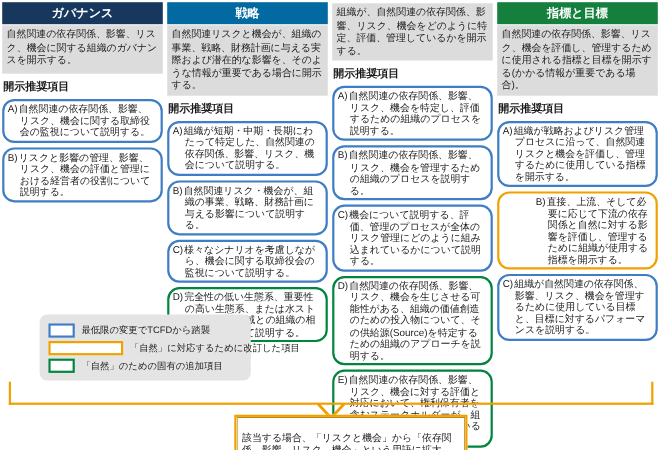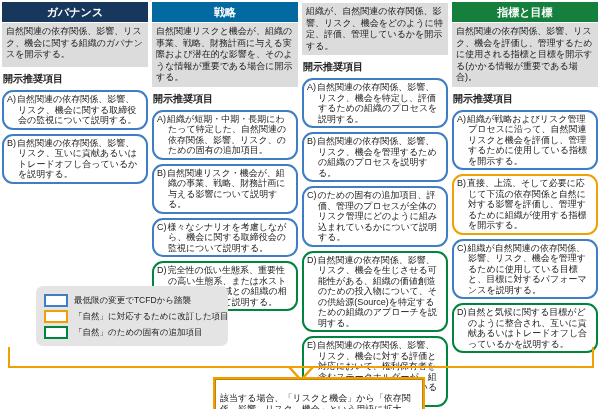--- a/index.html
+++ b/index.html
@@ -23,21 +23,21 @@
     font-size:9px;line-height:11.5px;margin-top:1px;
   }
   .sec-label{font-weight:bold;font-size:10px;margin:5px 0 4px 1px;}
   .item{
     background:#ffffff;border:2px solid #3f7dc4;border-radius:11px;
     padding:2px 3px;margin-bottom:4px;font-size:9px;line-height:10.5px;
     text-indent:-11px;padding-left:14px;box-sizing:border-box;
   }
   .item .item-label{padding-right:1px;}
   .type-inherited{border-color:#3f7dc4;}
-  .type-revised{border-color:#f0a000;}
+  .type-revised{border-color:#f0a000;padding-left:44px;}
   .type-new{border-color:#00843e;}
   .legend{
     position:absolute;left:36px;top:286px;width:192px;background:#e4e4e4;
     border-radius:7px;padding:6px 6px 5px 8px;box-sizing:border-box;
   }
   .legend-row{display:flex;align-items:center;height:15px;margin:1px 0;}
   .swatch{
     width:20px;height:9px;background:#ffffff;border:2px solid #3f7dc4;
     margin-right:6px;flex:0 0 auto;
   }
@@ -63,30 +63,30 @@
   <div class="columns">
 
     <div class="col">
       <div class="col-header hdr-governance">ガバナンス</div>
       <div class="col-desc">自然関連の依存関係、影響、リスク、機会に関する組織のガバナンスを開示する。</div>
       <div class="sec-label">開示推奨項目</div>
       <div class="item type-inherited">
         <span class="item-label">A)</span><span>自然関連の依存関係、影響、リスク、機会に関する取締役会の監視について説明する。</span>
       </div>
       <div class="item type-inherited">
-        <span class="item-label">B)</span><span>自然関連の依存関係、影響、リスク、互いに貢献あるいはトレードオフし合っているかを説明する。</span>
+        <span class="item-label">B)</span><span>リスクと影響の管理、影響、リスク、機会の評価と管理における経営者の役割について説明する。</span>
       </div>
     </div>
 
     <div class="col">
       <div class="col-header hdr-strategy">戦略</div>
       <div class="col-desc">自然関連リスクと機会が、組織の事業、戦略、財務計画に与える実際および潜在的な影響を、そのような情報が重要である場合に開示する。</div>
       <div class="sec-label">開示推奨項目</div>
       <div class="item type-inherited">
-        <span class="item-label">A)</span><span>組織が短期・中期・長期にわたって特定した、自然関連の依存関係、影響、リスク、のための固有の追加項目。</span>
+        <span class="item-label">A)</span><span>組織が短期・中期・長期にわたって特定した、自然関連の依存関係、影響、リスク、機会について説明する。</span>
       </div>
       <div class="item type-inherited">
         <span class="item-label">B)</span><span>自然関連リスク・機会が、組織の事業、戦略、財務計画に与える影響について説明する。</span>
       </div>
       <div class="item type-inherited">
         <span class="item-label">C)</span><span>様々なシナリオを考慮しながら、機会に関する取締役会の監視について説明する。</span>
       </div>
       <div class="item type-new">
         <span class="item-label">D)</span><span>完全性の低い生態系、重要性の高い生態系、または水ストレスのある地域との組織の相互作用について説明する。</span>
       </div>
@@ -95,21 +95,21 @@
     <div class="col">
       <div class="col-desc">組織が、自然関連の依存関係、影響、リスク、機会をどのように特定、評価、管理しているかを開示する。</div>
       <div class="sec-label">開示推奨項目</div>
       <div class="item type-inherited">
         <span class="item-label">A)</span><span>自然関連の依存関係、影響、リスク、機会を特定し、評価するための組織のプロセスを説明する。</span>
       </div>
       <div class="item type-inherited">
         <span class="item-label">B)</span><span>自然関連の依存関係、影響、リスク、機会を管理するための組織のプロセスを説明する。</span>
       </div>
       <div class="item type-inherited">
-        <span class="item-label">C)</span><span>のための固有の追加項目、評価、管理のプロセスが全体のリスク管理にどのように組み込まれているかについて説明する。</span>
+        <span class="item-label">C)</span><span>機会について説明する、評価、管理のプロセスが全体のリスク管理にどのように組み込まれているかについて説明する。</span>
       </div>
       <div class="item type-new">
         <span class="item-label">D)</span><span>自然関連の依存関係、影響、リスク、機会を生じさせる可能性がある、組織の価値創造のための投入物について、その供給源(Source)を特定するための組織のアプローチを説明する。</span>
       </div>
       <div class="item type-new">
         <span class="item-label">E)</span><span>自然関連の依存関係、影響、リスク、機会に対する評価と対応において、権利保有者を含むステークホルダーが、組織にどのように関与しているかを説明する。</span>
       </div>
     </div>
 
     <div class="col">
@@ -117,23 +117,20 @@
       <div class="col-desc">自然関連の依存関係、影響、リスク、機会を評価し、管理するために使用される指標と目標を開示する(かかる情報が重要である場合)。</div>
       <div class="sec-label">開示推奨項目</div>
       <div class="item type-inherited">
         <span class="item-label">A)</span><span>組織が戦略およびリスク管理プロセスに沿って、自然関連リスクと機会を評価し、管理するために使用している指標を開示する。</span>
       </div>
       <div class="item type-revised">
         <span class="item-label">B)</span><span>直接、上流、そして必要に応じて下流の依存関係と自然に対する影響を評価し、管理するために組織が使用する指標を開示する。</span>
       </div>
       <div class="item type-inherited">
         <span class="item-label">C)</span><span>組織が自然関連の依存関係、影響、リスク、機会を管理するために使用している目標と、目標に対するパフォーマンスを説明する。</span>
-      </div>
-      <div class="item type-new">
-        <span class="item-label">D)</span><span>自然と気候に関する目標がどのように整合され、互いに貢献あるいはトレードオフし合っているかを説明する。</span>
       </div>
     </div>
 
   </div>
 
   <div class="legend">
     <div class="legend-row">
       <span class="swatch type-inherited"></span>
       <span class="legend-label">最低限の変更でTCFDから踏襲</span>
     </div>

